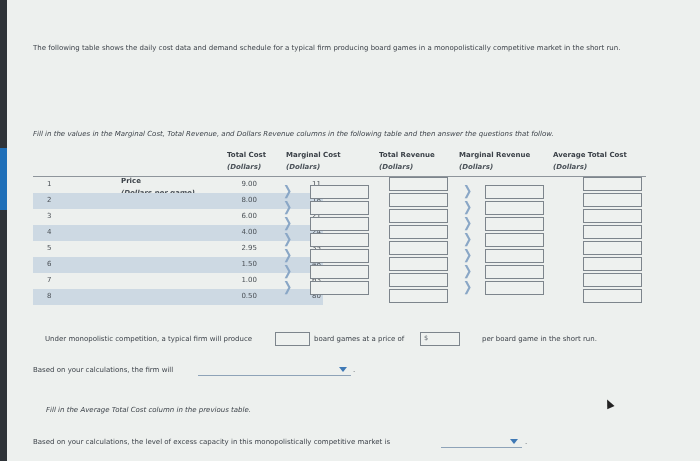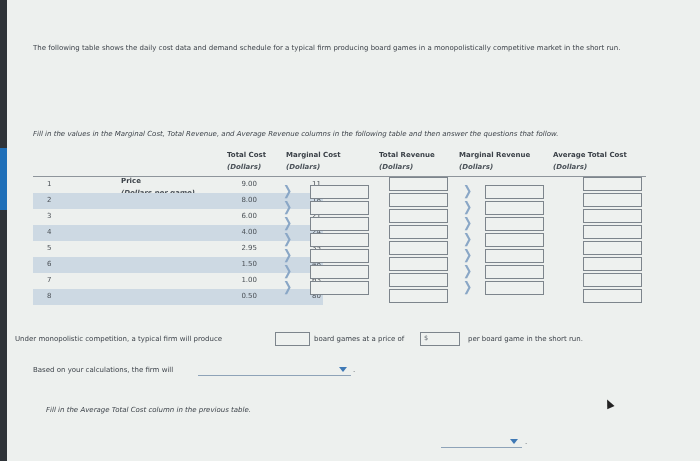--- a/index.html
+++ b/index.html
@@ -38,21 +38,21 @@
 </head>
 <body>
 
 <div class="left-strip">
   <div class="blue"></div>
 </div>
 
 <div class="page">
 
   <div class="abs intro">The following table shows the daily cost data and demand schedule for a typical firm producing board games in a monopolistically competitive market in the short run.</div>
-  <div class="abs instr">Fill in the values in the Marginal Cost, Total Revenue, and Average Revenue columns in the following table and then answer the questions that follow.</div>
+  <div class="abs instr">Fill in the values in the Marginal Cost, Total Revenue, and Dollars Revenue columns in the following table and then answer the questions that follow.</div>
 
   <div class="table">
     <div class="thead">
       <div class="th" style="left:88px;top:3px;margin-top:26px;"><span>Price</span><span class="unit">(Dollars per game)</span></div>
       <div class="th" style="left:194px;top:3px;"><span>Total Cost</span><span class="unit">(Dollars)</span></div>
       <div class="th" style="left:253px;top:3px;"><span>Marginal Cost</span><span class="unit">(Dollars)</span></div>
       <div class="th" style="left:346px;top:3px;"><span>Total Revenue</span><span class="unit">(Dollars)</span></div>
       <div class="th" style="left:426px;top:3px;"><span>Marginal Revenue</span><span class="unit">(Dollars)</span></div>
       <div class="th" style="left:520px;top:3px;"><span>Average Total Cost</span><span class="unit">(Dollars)</span></div>
     </div>
@@ -142,37 +142,38 @@
     <div class="inbox" style="left:550px;top:31px;width:57px;"></div>
     <div class="inbox" style="left:550px;top:47px;width:57px;"></div>
     <div class="inbox" style="left:550px;top:63px;width:57px;"></div>
     <div class="inbox" style="left:550px;top:79px;width:57px;"></div>
     <div class="inbox" style="left:550px;top:95px;width:57px;"></div>
     <div class="inbox" style="left:550px;top:111px;width:57px;"></div>
     <div class="inbox" style="left:550px;top:127px;width:57px;"></div>
     <div class="inbox" style="left:550px;top:143px;width:57px;"></div>
   </div>
 
-  <span class="abs q-text" style="left:8px;top:335px;">Under monopolistic competition, a typical firm will produce</span>
+  <span class="abs q-text" style="left:38px;top:335px;">Under monopolistic competition, a typical firm will produce</span>
   <div class="small-input" style="left:268px;top:332px;width:33px;"></div>
   <span class="abs q-text" style="left:307px;top:335px;">board games at a price of</span>
   <div class="small-input" style="left:413px;top:332px;width:38px;">
     <span class="dollar">$</span>
   </div>
-  <span class="abs q-text" style="left:461px;top:335px;">per board game in the short run.</span>
+  <span class="abs q-text" style="left:475px;top:335px;">per board game in the short run.</span>
 
   <span class="abs q-text" style="left:26px;top:366px;">Based on your calculations, the firm will</span>
   <div class="dropdown" style="left:191px;top:364px;width:153px;">
     <span></span>
     <span class="arrow"></span>
   </div>
   <span class="abs q-text" style="left:346px;top:366px;">.</span>
 
   <span class="abs q-text" style="left:26px;top:406px;font-style:italic;padding-left:13px;">Fill in the Average Total Cost column in the previous table.</span>
 
+  <span class="abs q-text" style="left:26px;top:438px;">Based on your calculations, the level of excess capacity in this monopolistically competitive market is</span>
   <div class="dropdown" style="left:434px;top:436px;width:81px;">
     <span></span>
     <span class="arrow"></span>
   </div>
   <span class="abs q-text" style="left:518px;top:438px;">.</span>
 
   <div class="cursor"></div>
 </div>
 
 </body></html>

